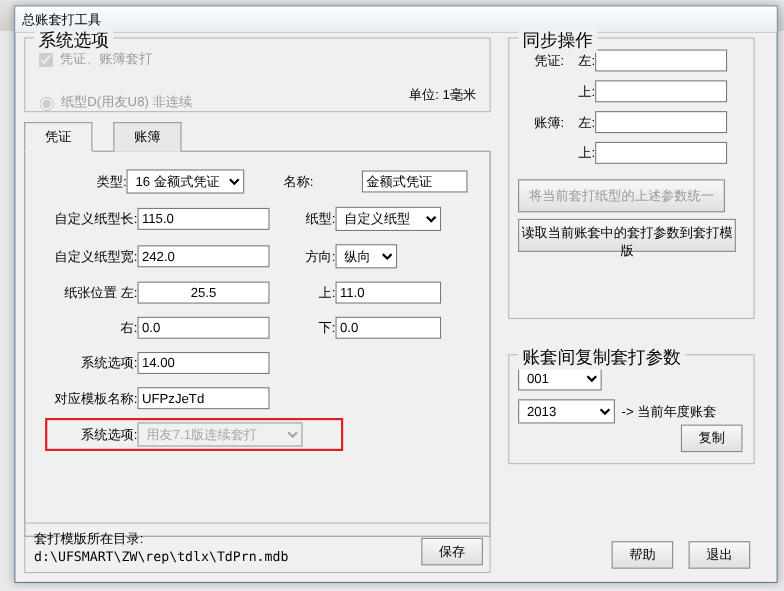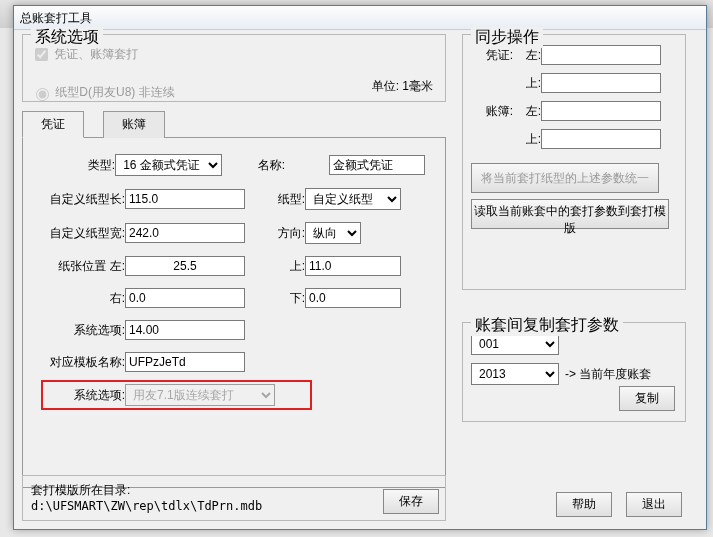--- a/index.html
+++ b/index.html
@@ -222,21 +222,21 @@
         <span class="lbl" style="width:28px">上:</span>
         <input class="field" style="width: 120px;">
       </div>
       <button class="btn gray" style="width:188px;margin:6px 0;height:30px" disabled="">将当前套打纸型的上述参数统一</button>
       <button class="btn" style="width:198px;height:30px">读取当前账套中的套打参数到套打模版</button>
     </div>
 
     <div class="groupbox gb-copy">
       <span class="legend">账套间复制套打参数</span>
       <div class="sync-row">
-        <select class="field" style="width:88px"><option>001</option></select>
+        <select class="field" style="width:76px"><option>001</option></select>
       </div>
       <div class="sync-row">
         <select class="field" style="width:88px"><option>2013</option></select>
         <span style="margin-left:6px">-&gt; 当前年度账套</span>
       </div>
       <button class="btn" style="width:56px;position:absolute;right:10px;bottom:10px">复制</button>
     </div>
 
     <div class="footer-path">
       <div>套打模版所在目录:</div>

